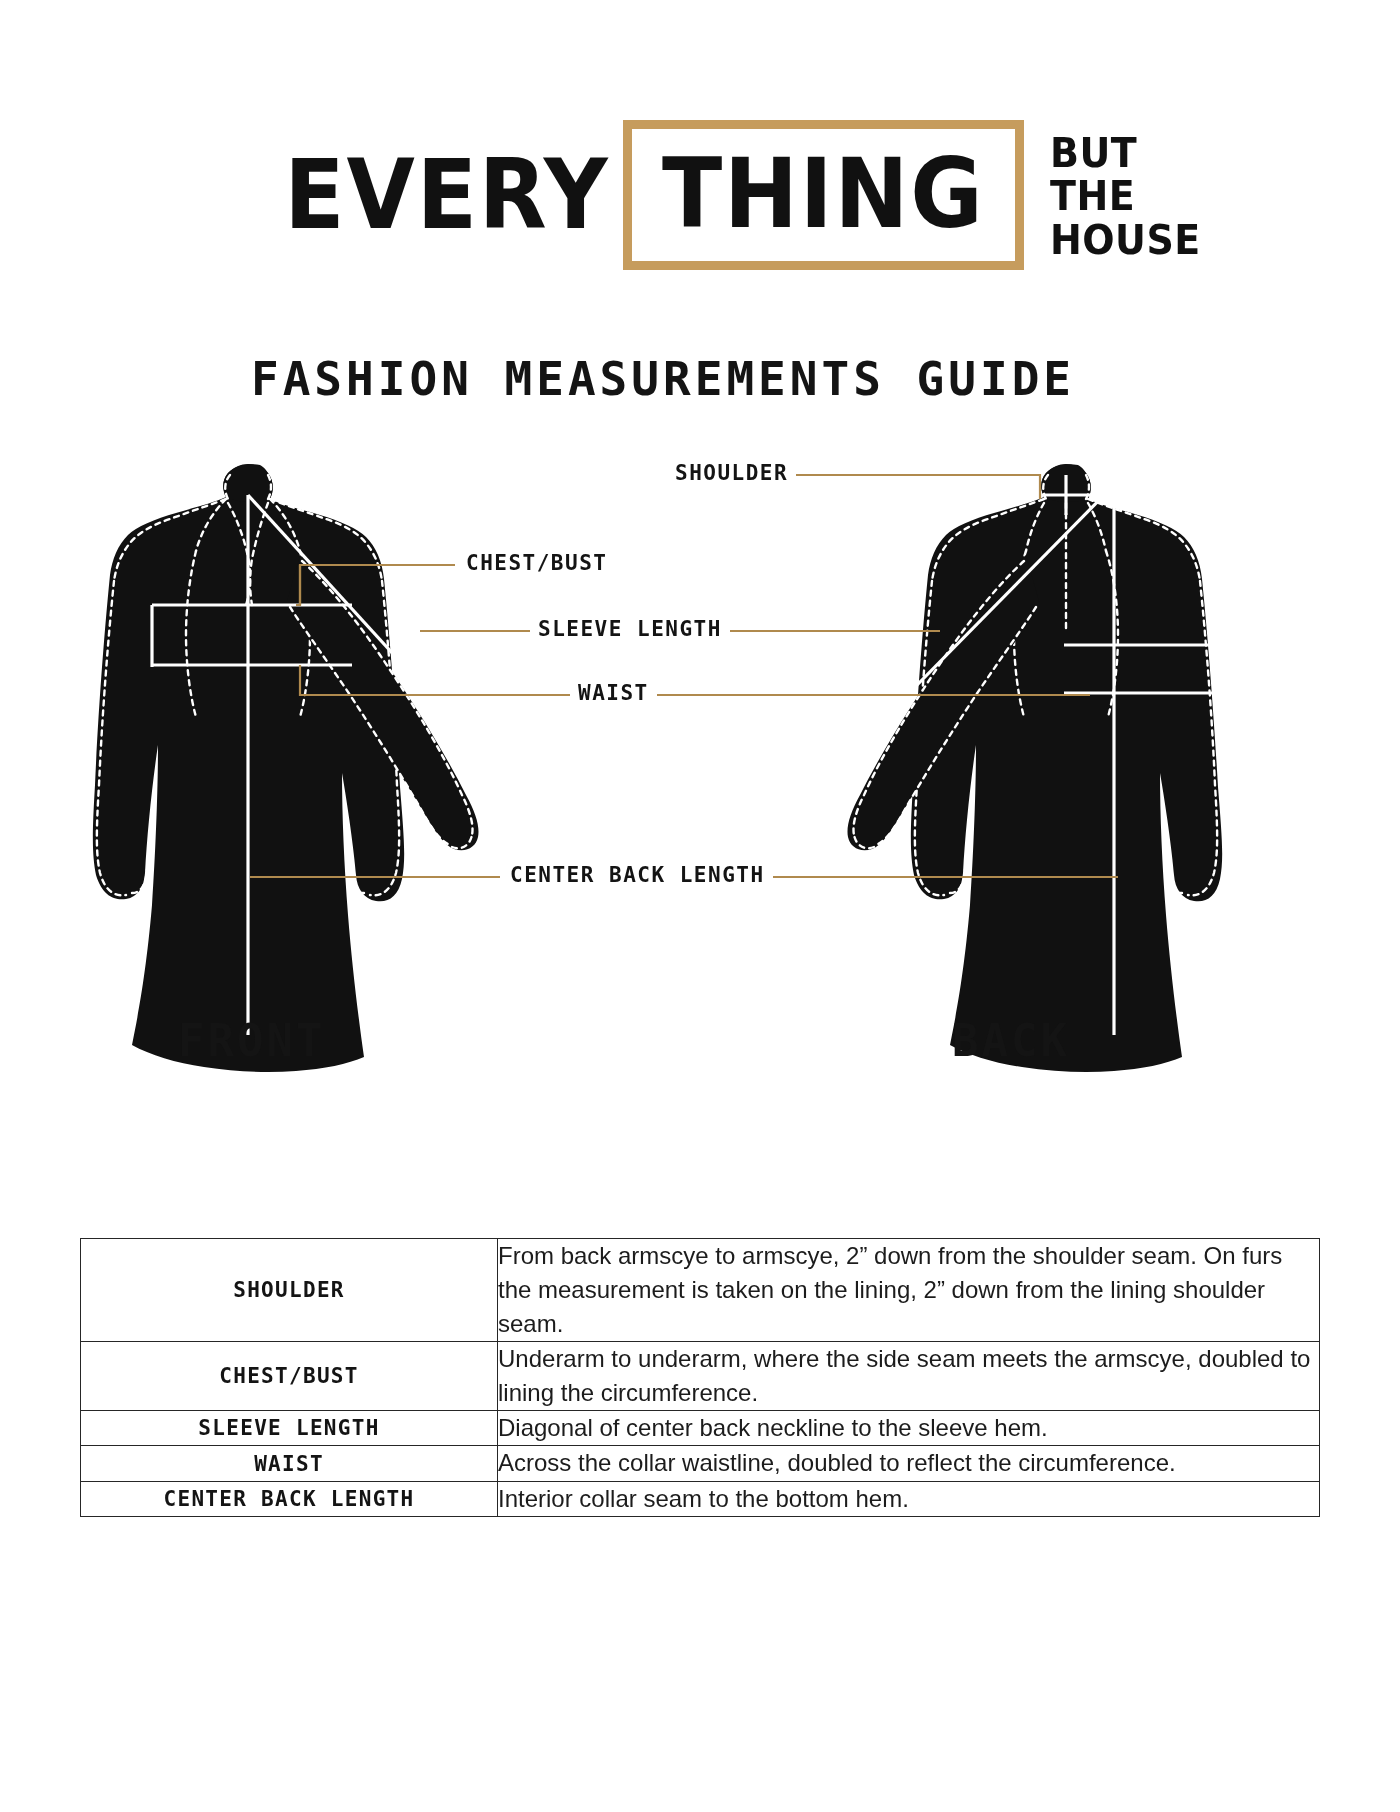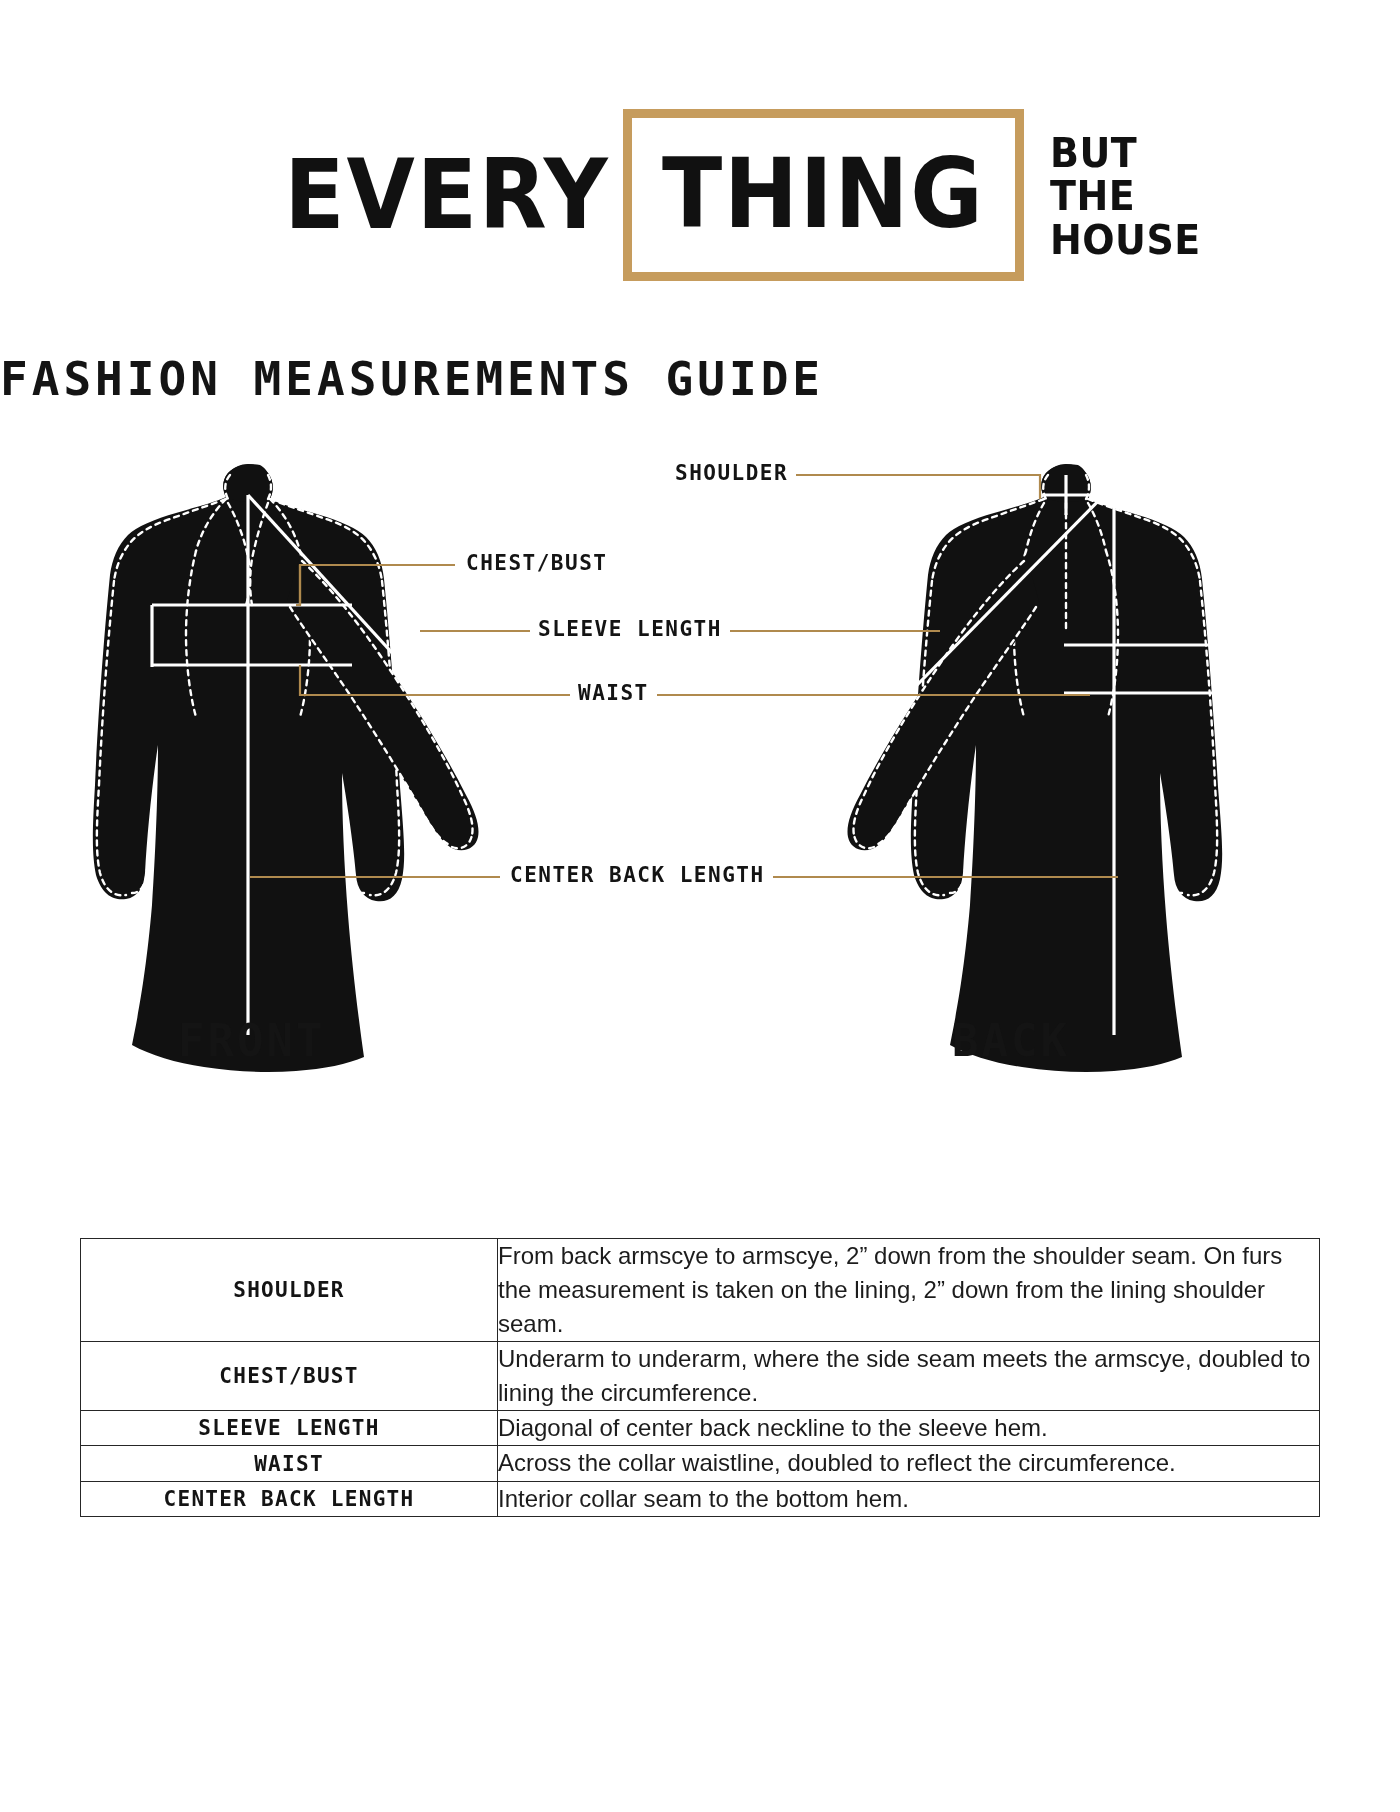--- a/index.html
+++ b/index.html
@@ -47,21 +47,21 @@
     transform: scaleX(0.92);
     transform-origin: right center;
   }
   .logo-box {
     border: 9px solid #c69c5d;
     padding: 10px 16px 12px 16px;
     margin: 0 10px 0 14px;
     display: flex;
     align-items: center;
     justify-content: center;
-    height: 172px;
+    height: 150px;
     box-sizing: border-box;
   }
   .logo-thing {
     font-family: "DejaVu Sans", sans-serif;
     font-weight: bold;
     font-size: 96px;
     letter-spacing: 2px;
     line-height: 1;
     color: #111111;
     transform: scaleX(0.92);
@@ -83,26 +83,27 @@
     transform: scaleX(0.95);
     transform-origin: left center;
   }
 
   
   .doc-title {
     position: absolute;
     top: 352px;
     left: 0;
     width: 1280px;
-    text-align: left;
+    text-align: center;
     font-family: "DejaVu Sans Mono", monospace;
     font-weight: bold;
     font-size: 46px;
     letter-spacing: 4px;
     color: #141414;
+    padding-left: 23px;
   }
 
   
   .diagram {
     position: absolute;
     top: 455px;
     left: 0;
     width: 1400px;
     height: 760px;
   }

